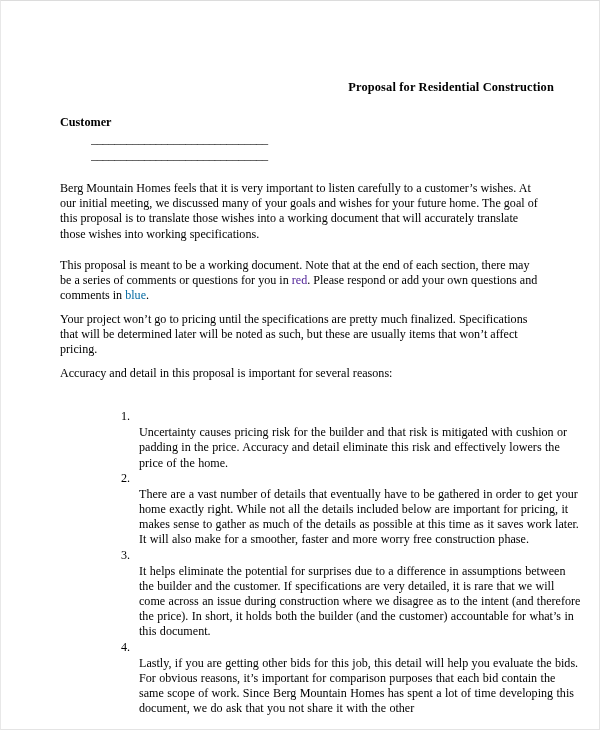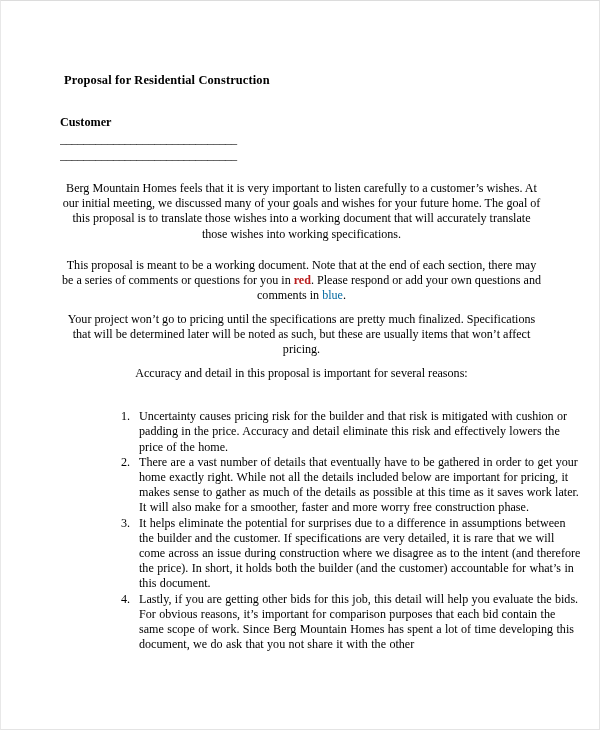--- a/index.html
+++ b/index.html
@@ -28,26 +28,26 @@
   }
 
   .page-inner {
     position: absolute;
     left: 59px;
     top: 0;
     width: 483px;
   }
 
   .doc-title {
-    margin: 4px;
+    margin: 11px;
     position: absolute;
     left: 0;
     top: 68px;
     width: 483px;
-    text-align: left;
+    text-align: right;
     font-size: 12.4px;
     font-weight: bold;
     letter-spacing: 0.15px;
     line-height: 15px;
   }
 
   
   .fields {
     position: absolute;
     left: 0;
@@ -73,41 +73,42 @@
     white-space: nowrap;
   }
   .field-rule {
     display: inline-block;
     width: 196px;
     font-size: 12.2px;
     letter-spacing: -0.2px;
     overflow: hidden;
     white-space: nowrap;
     color: #111;
+    margin-left: 31px;
   }
 
   
   .body-block {
     position: absolute;
     left: 0;
     width: 483px;
     font-size: 12.1px;
     line-height: 15.2px;
-    text-align: center;
+    text-align: left;
   }
   .p1 { top: 180px; }
   .p2 { top: 257px; }
   .p3 { top: 311px; }
   .p4 { top: 365px; }
 
   .body-block p {
     margin: 0;
   }
 
-  .kw-red  { color: #b91c1c; font-weight: bold; }
+  .kw-red  { color: #4c1d95; }
   .kw-blue { color: #0369a1; }
 
   
   .num-list {
     position: absolute;
     left: 0;
     top: 396px;
     width: 483px;
     font-size: 12.1px;
     line-height: 15.2px;
@@ -124,20 +125,21 @@
     box-sizing: border-box;
     font-size: 12.1px;
     line-height: 15.2px;
   }
   .num-text {
     flex: 1 1 auto;
     font-size: 12.1px;
     line-height: 15.2px;
     text-align: left;
     word-spacing: 0.35px;
+    margin-top: 16px;
   }
 </style>
 </head>
 <body>
 
 <div class="page">
   <div class="page-inner">
 
     <h1 class="doc-title">Proposal for Residential Construction</h1>
 

